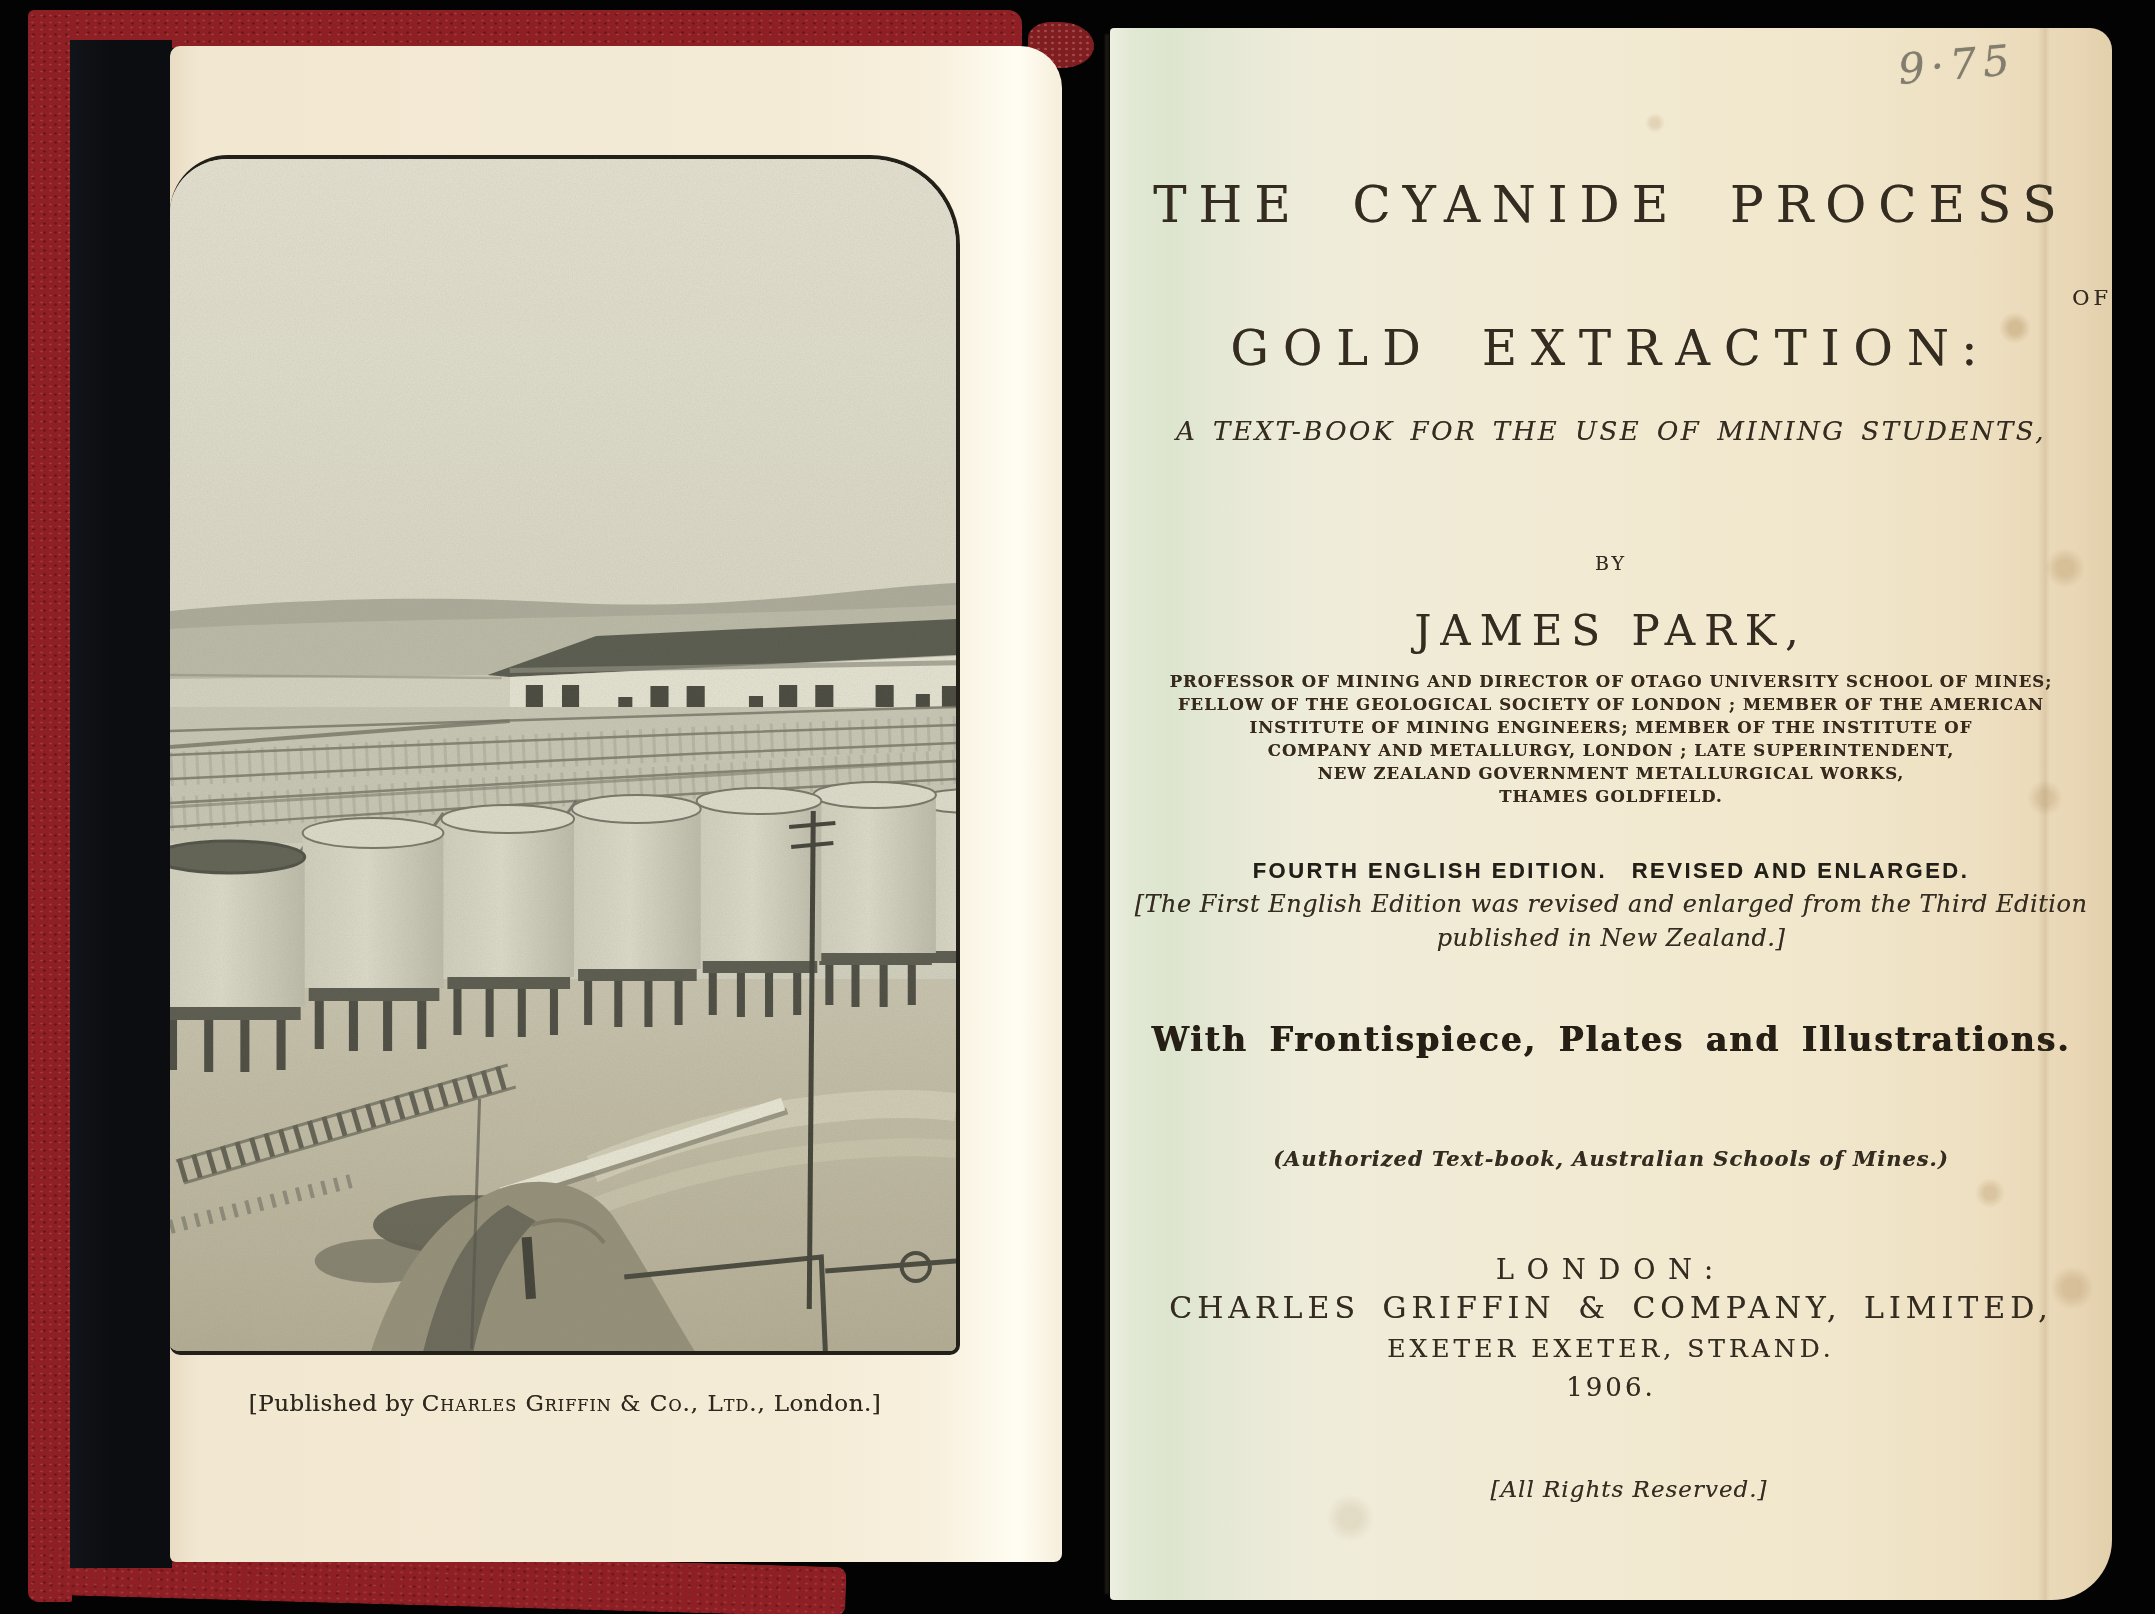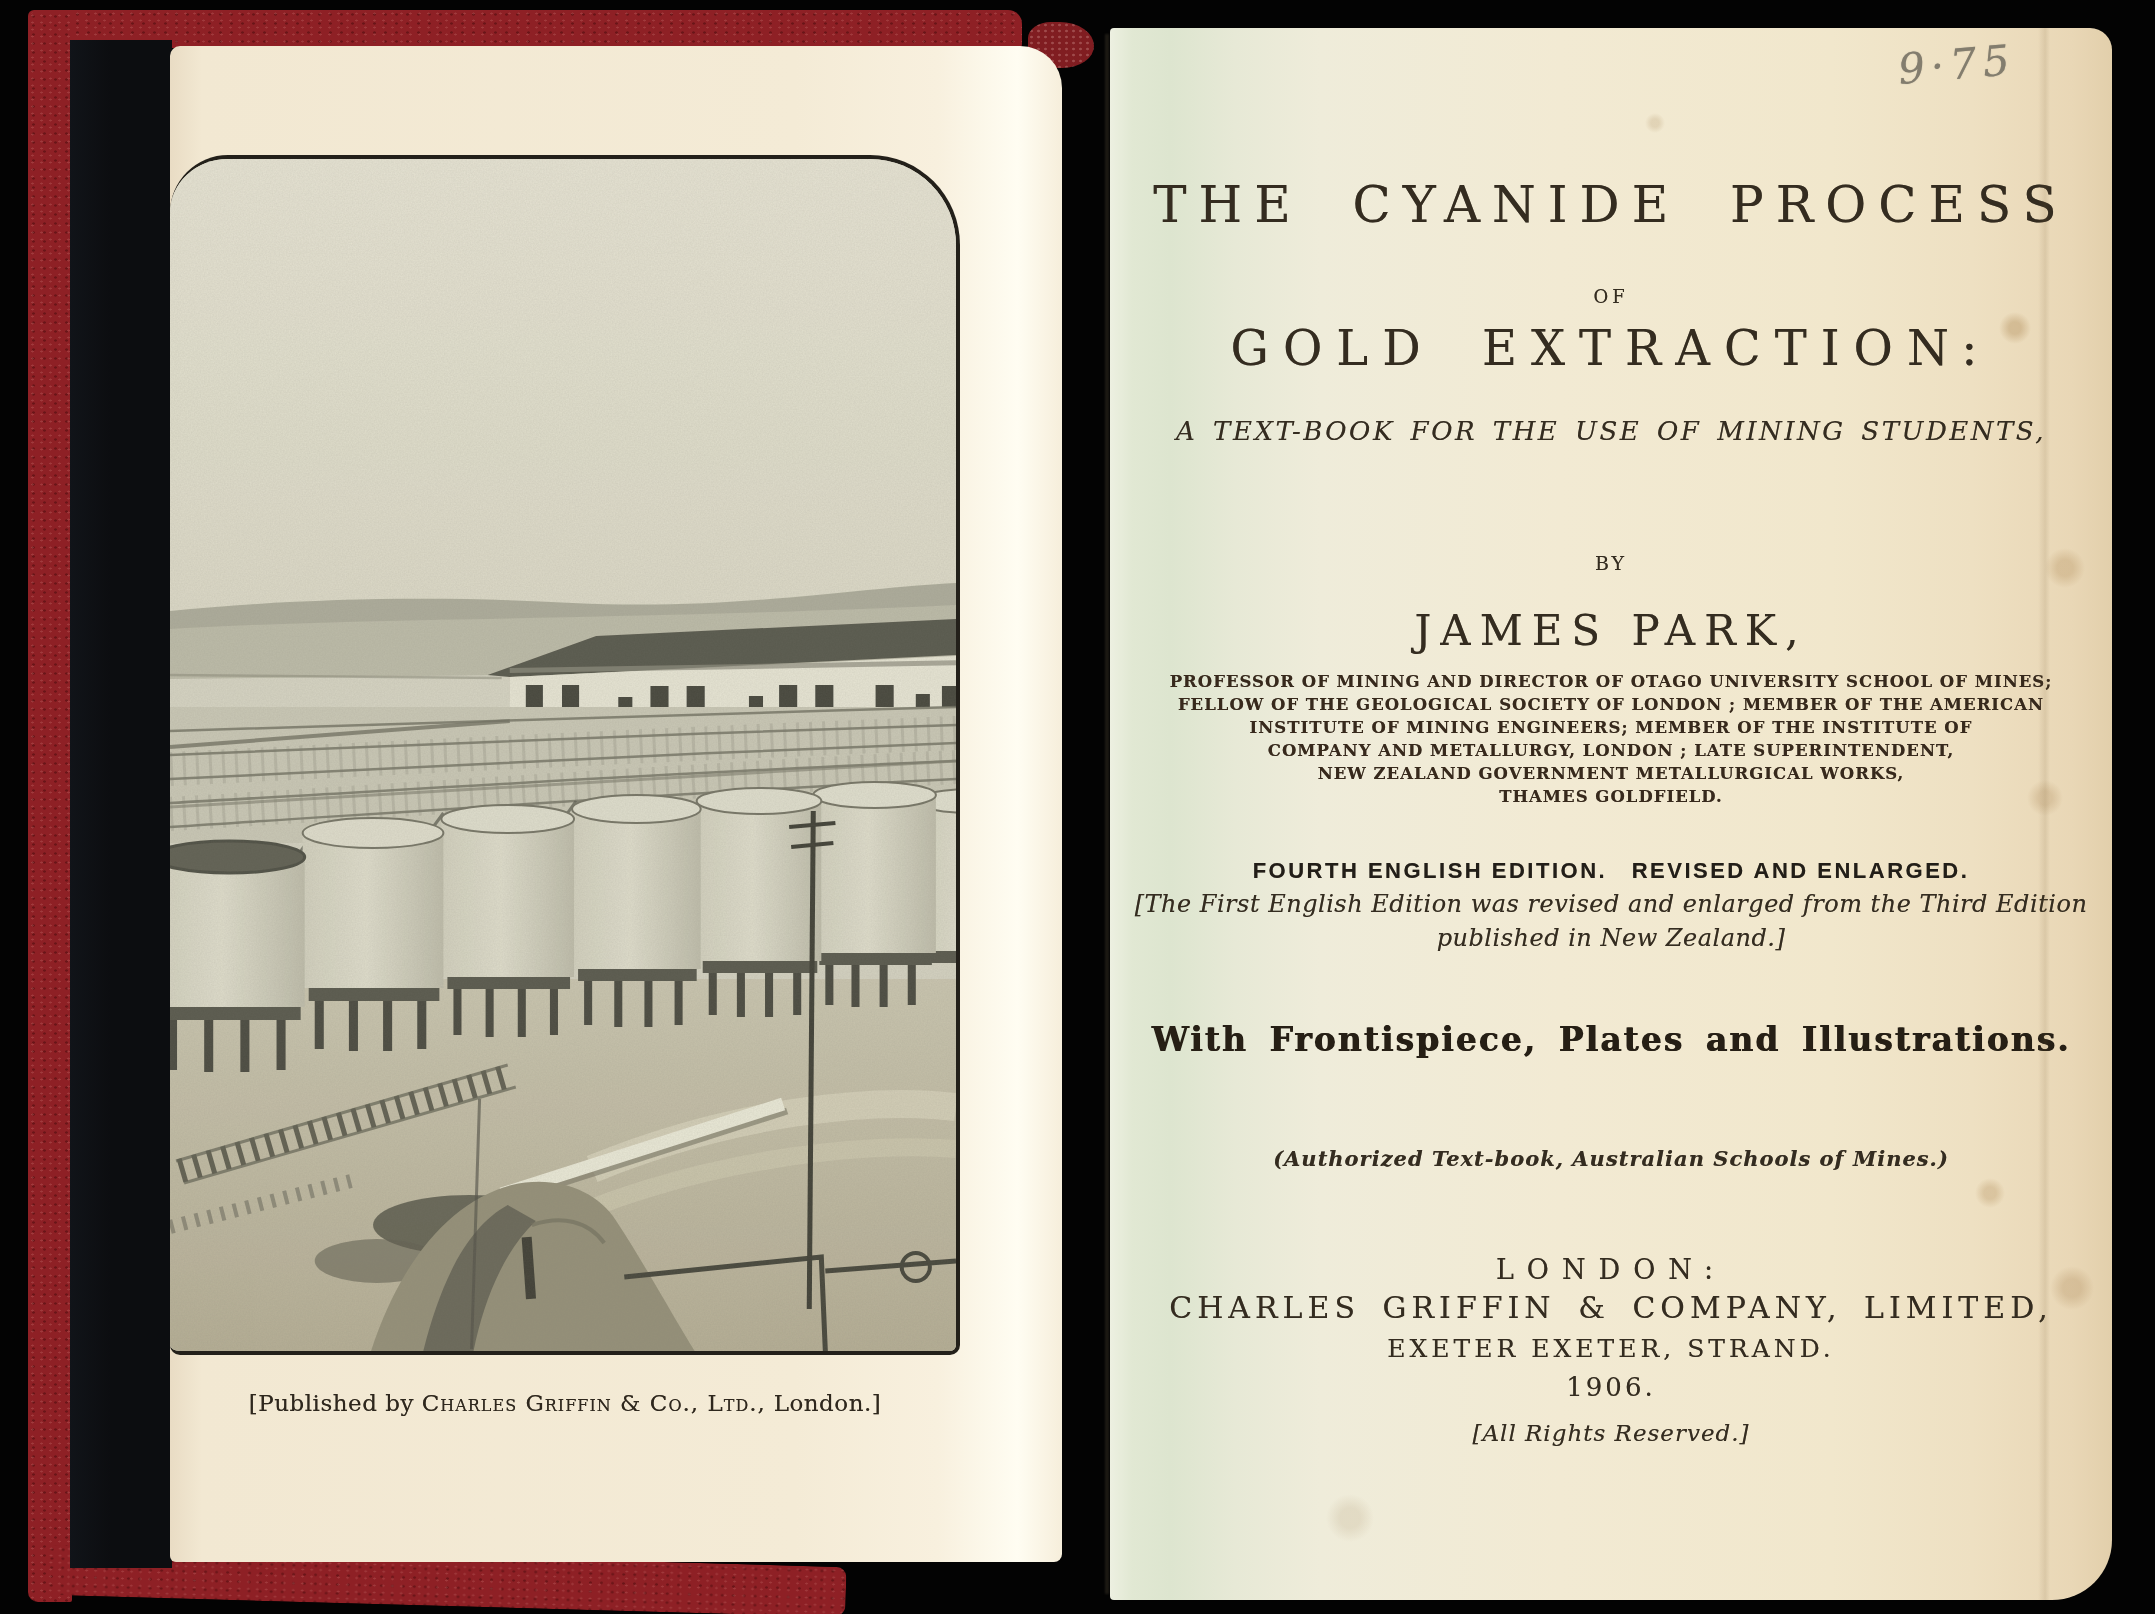--- a/index.html
+++ b/index.html
@@ -51,41 +51,41 @@
      radial-gradient(circle at 962px 1260px, rgba(140,95,40,.2) 0 9px, transparent 22px),
      radial-gradient(circle at 545px 95px, rgba(140,100,45,.16) 0 4px, transparent 10px),
      radial-gradient(circle at 240px 1490px, rgba(130,95,45,.12) 0 10px, transparent 24px);}
 
   .rp{position:absolute;left:0;width:100%;text-align:center;white-space:nowrap;
       color:#342c20;text-shadow:0 0 .6px rgba(52,44,32,.55);}
   .pencil-note{position:absolute;right:96px;top:12px;width:auto;left:auto;text-align:right;
       font-style:italic;font-size:42px;color:#837d6e;letter-spacing:6px;
       transform:rotate(-5deg);text-shadow:0 0 1px rgba(130,124,110,.6);}
   .title1{top:148px;font-size:50px;letter-spacing:12px;word-spacing:22px;}
-  .title-of{top:258px;font-size:18px;letter-spacing:4px;}
+  .title-of{top:258px;font-size:21px;letter-spacing:4px;text-align:right;}
   .title2{top:292px;font-size:48px;letter-spacing:14px;word-spacing:18px;}
   .subtitle{font-style:italic;font-size:26px;letter-spacing:2.5px;word-spacing:5px;}
   .sub1{top:388px;} .sub2{top:425px;}
   .by-label{top:524px;font-size:19px;letter-spacing:3px;}
   .author{top:578px;font-size:42px;letter-spacing:9px;}
   .creds{top:642px;line-height:23px;font-size:16.5px;font-weight:bold;letter-spacing:1px;
       white-space:normal;color:#37291c;}
   .creds div{white-space:nowrap;}
   .edition{top:830px;font-family:"Liberation Sans","DejaVu Sans",sans-serif;
       font-weight:bold;font-size:22px;letter-spacing:2.5px;color:#221e18;}
   .ednote{font-style:italic;font-size:24px;letter-spacing:.5px;}
   .ednote1{top:862px;} .ednote2{top:896px;}
   .features{top:992px;font-weight:bold;font-size:33px;letter-spacing:2px;word-spacing:8px;
       color:#261f15;text-shadow:.8px 0 0 #261f15;}
   .authorized{top:1118px;font-style:italic;font-weight:bold;font-size:21px;letter-spacing:1px;}
   .imp-city{top:1226px;font-size:27px;letter-spacing:13px;}
   .imp-pub{top:1262px;font-size:30px;letter-spacing:5px;word-spacing:8px;}
   .imp-addr{top:1306px;font-size:25px;letter-spacing:4px;}
   .imp-year{top:1344px;font-size:26px;letter-spacing:3px;}
-  .imp-rights{top:1392px;font-style:italic;font-size:23px;letter-spacing:1px;}
+  .imp-rights{top:1448px;font-style:italic;font-size:23px;letter-spacing:1px;padding-left:18px;}
 </style>
 </head>
 <body>
 
 <div class="scene">
 
   <div class="cover-red cover-top"></div>
   <div class="cover-red cover-left"></div>
   <div class="cover-red cover-bottom"></div>
   <div class="headband"></div>

